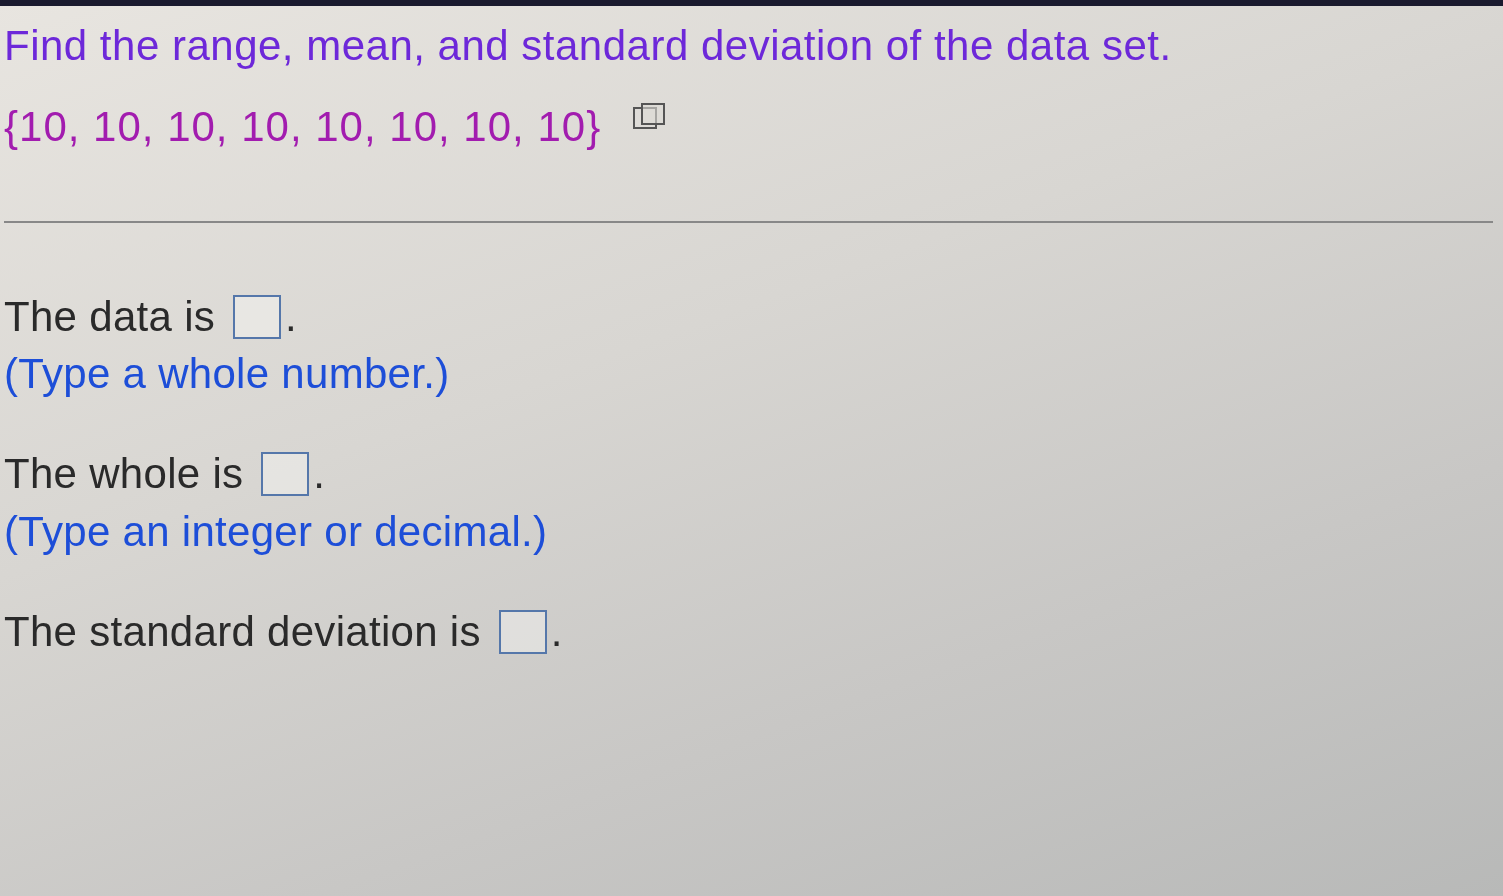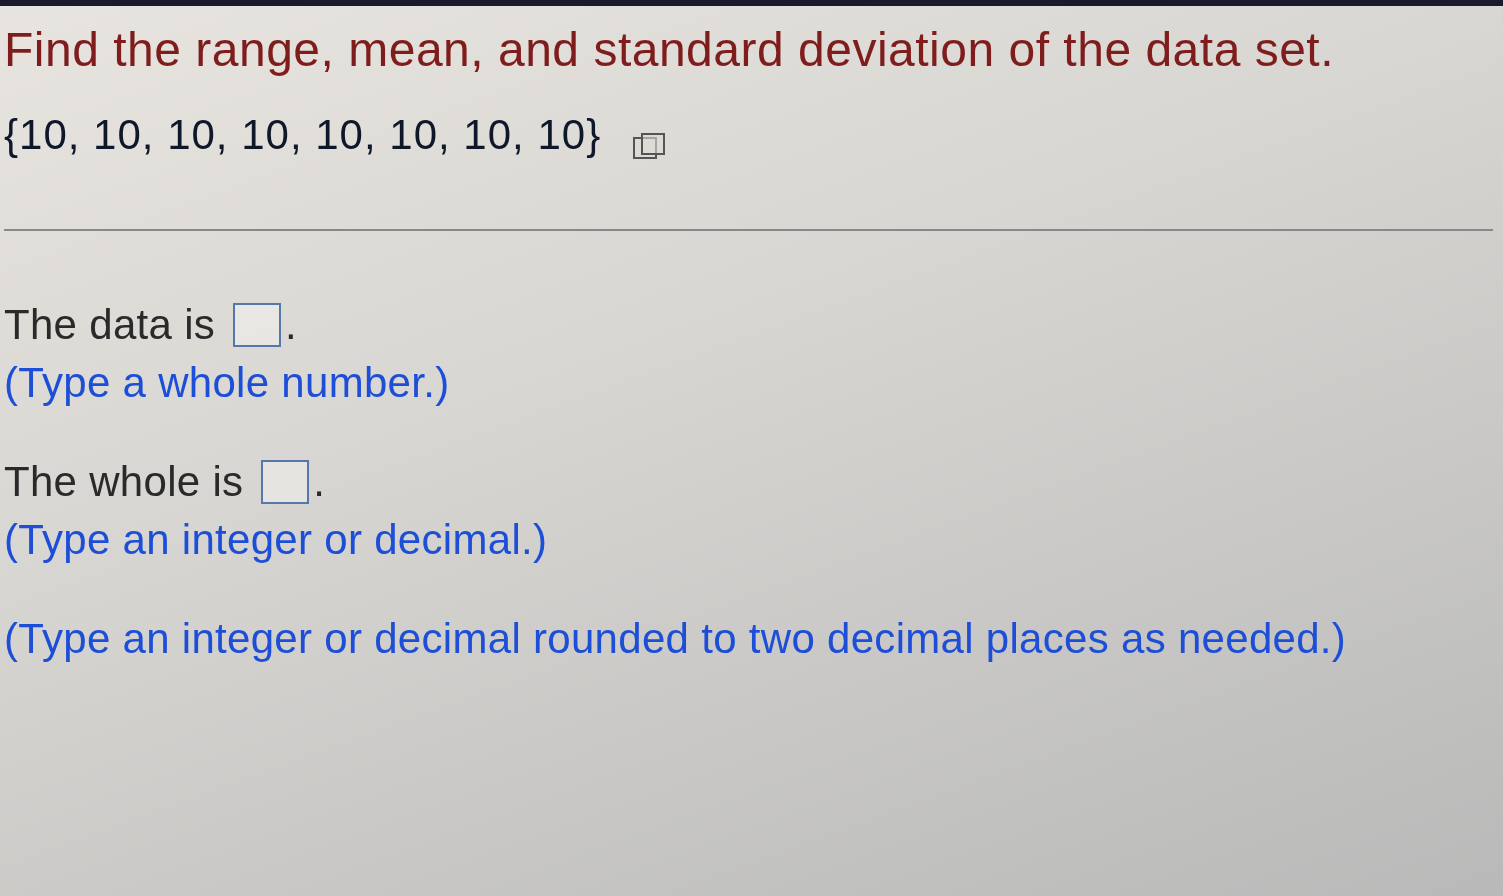--- a/index.html
+++ b/index.html
@@ -20,32 +20,32 @@
       top: 0;
       left: 0;
       right: 0;
       height: 6px;
       background: #1a1a2e;
     }
     .content {
       padding: 18px 10px 0 4px;
     }
     .question-text {
-      font-size: 48px;
-      color: #7f1d1d;
+      font-size: 42px;
+      color: #6d28d9;
       line-height: 1.35;
       margin-bottom: 28px;
       letter-spacing: 0.5px;
     }
     .data-set-line {
       font-size: 42px;
-      color: #0f172a;
+      color: #a21caf;
       letter-spacing: 1px;
       display: flex;
-      align-items: flex-end;
+      align-items: flex-start;
       gap: 32px;
       margin-bottom: 70px;
     }
     .popup-icon {
       display: inline-flex;
       width: 30px;
       height: 26px;
       position: relative;
     }
     .popup-icon::before {
@@ -124,15 +124,17 @@
   </div>
 
   <div class="answer-block">
     <div class="answer-line">
       <span>The whole is </span><span class="input-box"></span><span>.</span>
     </div>
     <div class="hint-line">(Type an integer or decimal.)</div>
   </div>
 
   <div class="answer-block">
-    <div class="hint-line">(Type an integer or decimal rounded to two decimal places as needed.)</div>
+    <div class="answer-line">
+      <span>The standard deviation is </span><span class="input-box"></span><span>.</span>
+    </div>
   </div>
 </div>
 
 </body></html>

